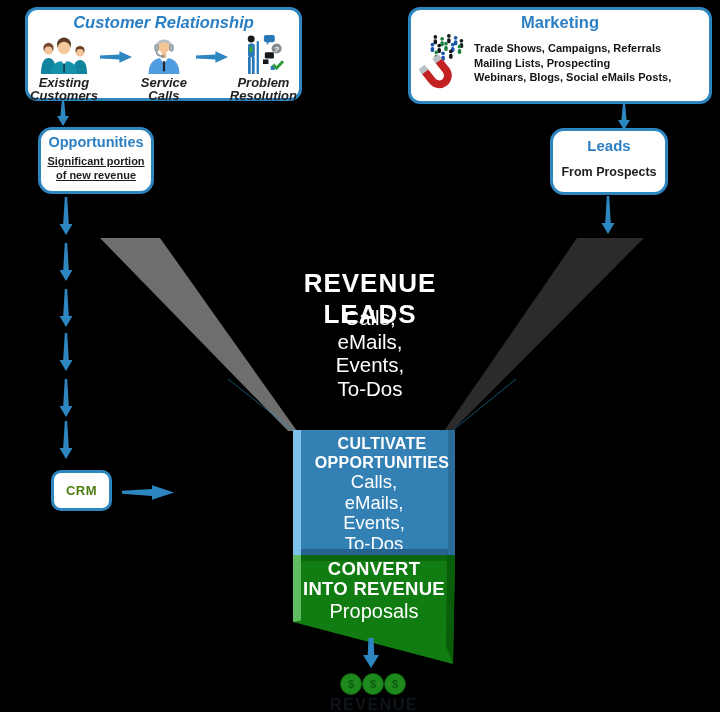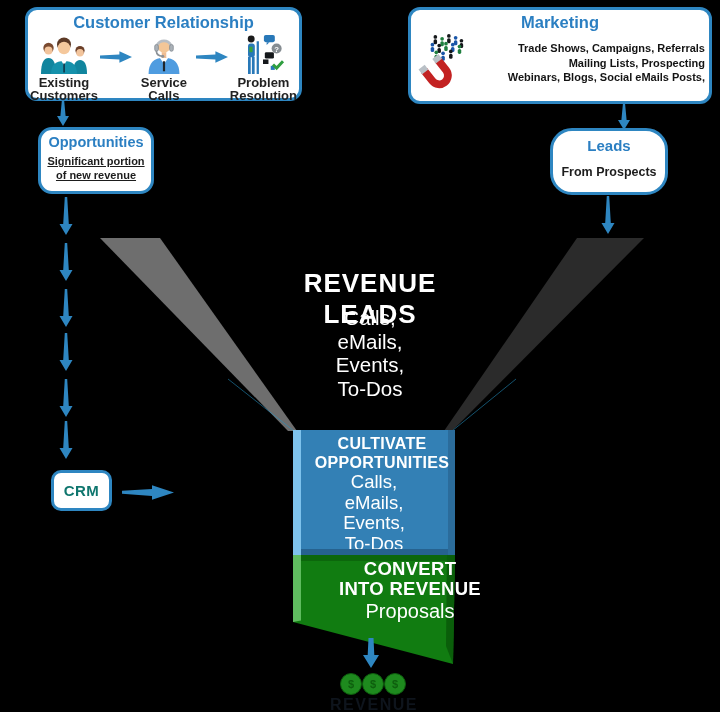--- a/index.html
+++ b/index.html
@@ -4,55 +4,55 @@
 <style>
   html,body{margin:0;padding:0;background:#000;}
   #canvas{position:relative;width:720px;height:712px;background:#000;overflow:hidden;
           font-family:"Liberation Sans",sans-serif;}
   #shapes{position:absolute;left:0;top:0;z-index:1;}
   .abs{position:absolute;z-index:2;}
   .white-box{position:absolute;z-index:2;background:#fff;border:3px solid #2e86c1;
              border-radius:12px;box-sizing:border-box;}
   .box-title{color:#2b7fc2;font-weight:bold;text-align:center;}
   
-  #cr-box{left:25px;top:7px;width:277px;height:94px;}
+  #cr-box{left:25px;top:7px;width:277px;height:94px;font-style:italic;}
   #cr-box .box-title{font-size:16.5px;margin-top:3px;}
   .cr-body{display:flex;align-items:flex-start;justify-content:center;gap:2px;padding:2px 2px 0;}
   .cr-item{display:flex;flex-direction:column;align-items:center;width:80px;}
   .cr-label{font-size:13px;font-weight:bold;color:#222;text-align:center;line-height:13px;margin-top:2px;}
   .cr-arrow{margin-top:16px;}
   
   #mk-box{left:408px;top:7px;width:304px;height:97px;}
   #mk-box .box-title{font-size:16.5px;margin-top:3px;text-align:center;}
   .mk-body{display:flex;align-items:center;padding:0 4px 0 5px;}
-  .mk-text{flex:1;text-align:right;font-size:11px;font-weight:bold;color:#141414;line-height:14.5px;}
+  .mk-text{flex:1;text-align:left;font-size:11px;font-weight:bold;color:#141414;line-height:14.5px;}
   
   #opp-box{left:38px;top:127px;width:116px;height:67px;border-radius:14px;}
   #opp-box .box-title{font-size:14.5px;margin-top:4px;}
   .opp-text{font-size:11px;font-weight:bold;color:#1d1d1d;text-align:center;line-height:14px;margin-top:4px;text-decoration:underline;}
-  #leads-box{left:550px;top:128px;width:118px;height:67px;border-radius:22px;}
+  #leads-box{left:550px;top:128px;width:118px;height:67px;border-radius:14px;}
   #leads-box .box-title{font-size:15px;margin-top:6px;}
   .leads-text{font-size:12.5px;font-weight:bold;color:#1d1d1d;text-align:center;margin-top:11px;}
   #crm-box{left:51px;top:470px;width:61px;height:41px;border-radius:10px;display:flex;
            align-items:center;justify-content:center;}
-  #crm-label{font-size:15px;font-weight:bold;color:#0f766e;letter-spacing:.5px;}
+  #crm-label{font-size:13px;font-weight:bold;color:#4d7c0f;letter-spacing:.5px;}
   
   #create-leads{left:253px;top:268px;width:234px;text-align:center;color:#fff;
                 font-weight:bold;font-size:26px;letter-spacing:1px;}
   #funnel-items{left:290px;top:306px;width:160px;text-align:center;color:#fff;
                 font-size:20.5px;line-height:23.5px;}
   
   #cultivate-box{left:293px;top:430px;width:162px;height:125px;z-index:2;position:absolute;
      background:linear-gradient(90deg,#7ec2ec 0px,#7ec2ec 8px,#3380b5 8px,#3380b5 155px,#2b6c9b 155px);}
   .cult-bottom{position:absolute;left:8px;right:7px;bottom:0;height:6px;background:#26628f;}
   .cult-text{position:relative;text-align:center;color:#fff;padding-top:4px;}
   .cult-title{font-size:16px;font-weight:bold;line-height:19px;letter-spacing:.3px;margin-left:16px;}
   .cult-item{font-size:18.5px;line-height:20.5px;}
   
-  #convert-text{left:293px;top:559px;width:162px;text-align:center;color:#fff;margin-left:36px;}
+  #convert-text{left:293px;top:559px;width:162px;text-align:center;color:#fff;}
   .conv-title{font-size:18.5px;font-weight:bold;line-height:19.5px;letter-spacing:.3px;}
   .conv-item{font-size:20px;line-height:22px;margin-top:2px;}
   #revenue-label{left:293px;top:696px;width:162px;text-align:center;color:#0e141c;
                  font-weight:bold;font-size:16px;letter-spacing:1.5px;}
 </style>
 </head>
 <body>
 
 <div id="canvas">
 

